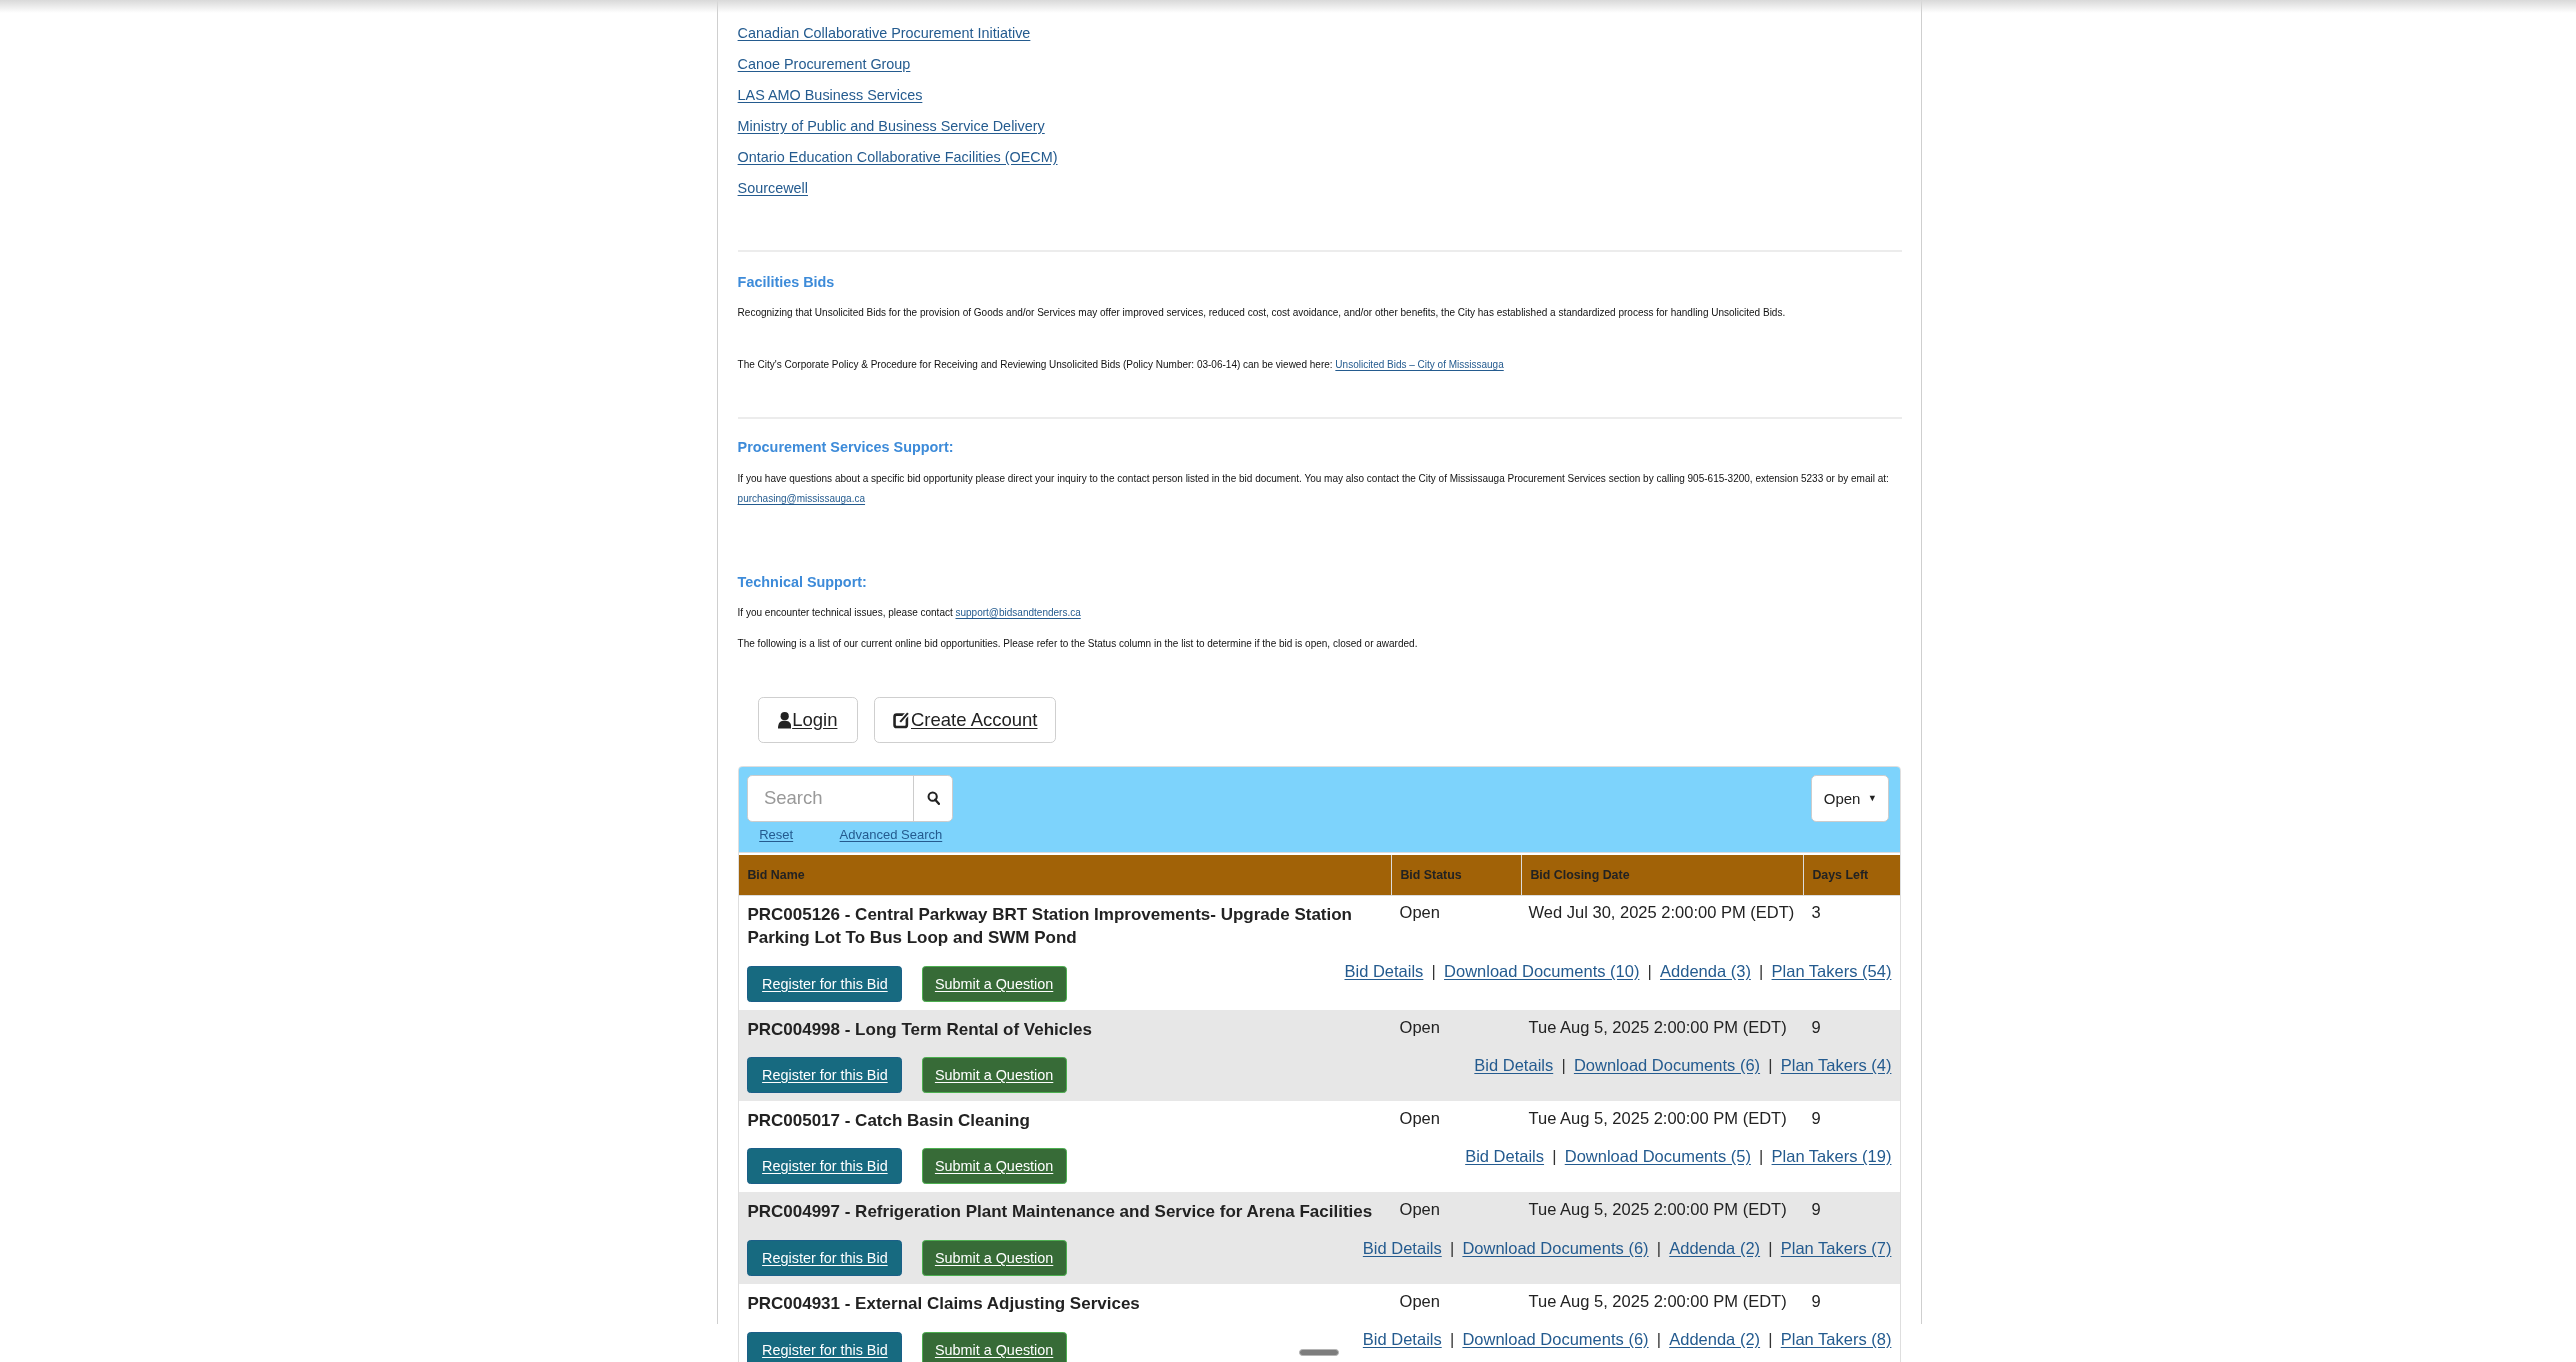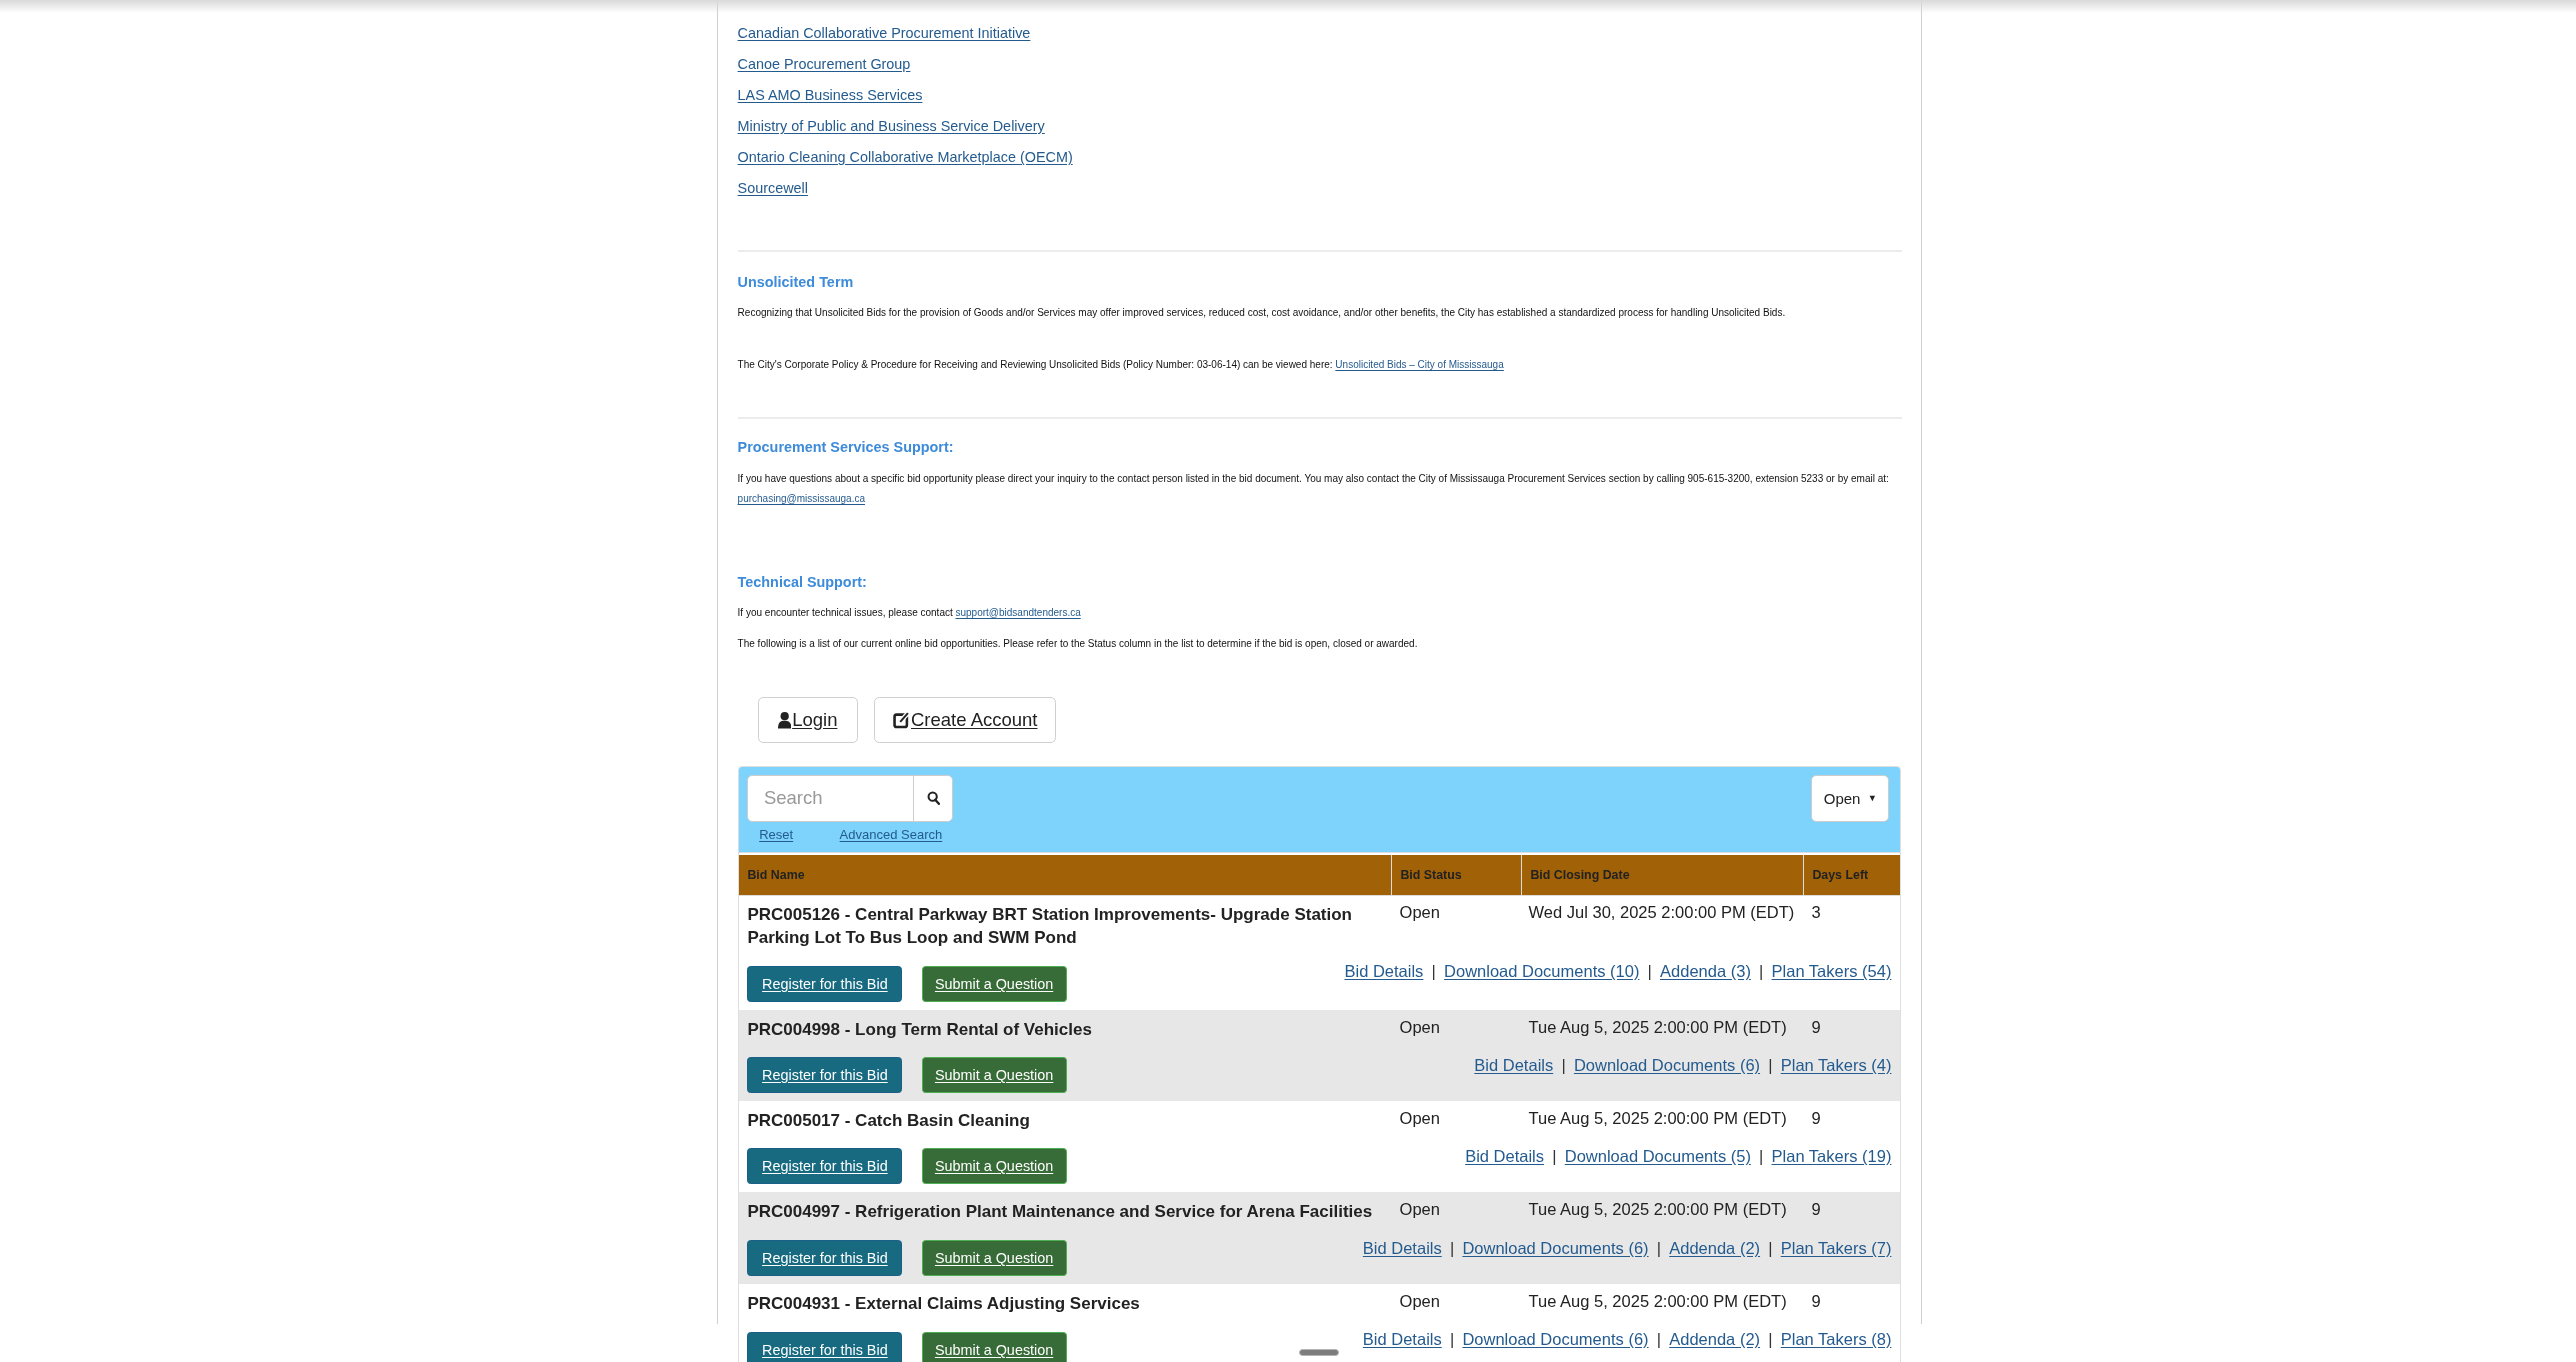--- a/index.html
+++ b/index.html
@@ -75,26 +75,26 @@
 <body>
 
 <div class="top-shadow"></div>
 
 <div class="container">
 
   <a class="lnk abs partner-link" style="top:25px">Canadian Collaborative Procurement Initiative</a>
   <a class="lnk abs partner-link" style="top:56px">Canoe Procurement Group</a>
   <a class="lnk abs partner-link" style="top:87px">LAS AMO Business Services</a>
   <a class="lnk abs partner-link" style="top:118px">Ministry of Public and Business Service Delivery</a>
-  <a class="lnk abs partner-link" style="top:149px">Ontario Cleaning Collaborative Marketplace (OECM)</a>
+  <a class="lnk abs partner-link" style="top:149px">Ontario Education Collaborative Facilities (OECM)</a>
   <a class="lnk abs partner-link" style="top:180px">Sourcewell</a>
 
   <div class="hr" style="top:250px"></div>
 
-  <div class="sec-h" style="top:274px">Unsolicited Term</div>
+  <div class="sec-h" style="top:274px">Facilities Bids</div>
   <div class="para" style="top:303px">Recognizing that Unsolicited Bids for the provision of Goods and/or Services may offer improved services, reduced cost, cost avoidance, and/or other benefits, the City has established a standardized process for handling Unsolicited Bids.</div>
   <div class="para" style="top:355px">
     <span>The City's Corporate Policy &amp; Procedure for Receiving and Reviewing Unsolicited Bids (Policy Number: 03-06-14) can be viewed here: </span><a class="lnk">Unsolicited Bids – City of Mississauga</a>
   </div>
 
   <div class="hr" style="top:417px"></div>
 
   <div class="sec-h" style="top:439px">Procurement Services Support:</div>
   <div class="para" style="top:469px">
     <span>If you have questions about a specific bid opportunity please direct your inquiry to the contact person listed in the bid document.  You may also contact the City of Mississauga Procurement Services section by calling 905-615-3200, extension 5233 or by email at: </span><a class="lnk">purchasing@mississauga.ca</a>

